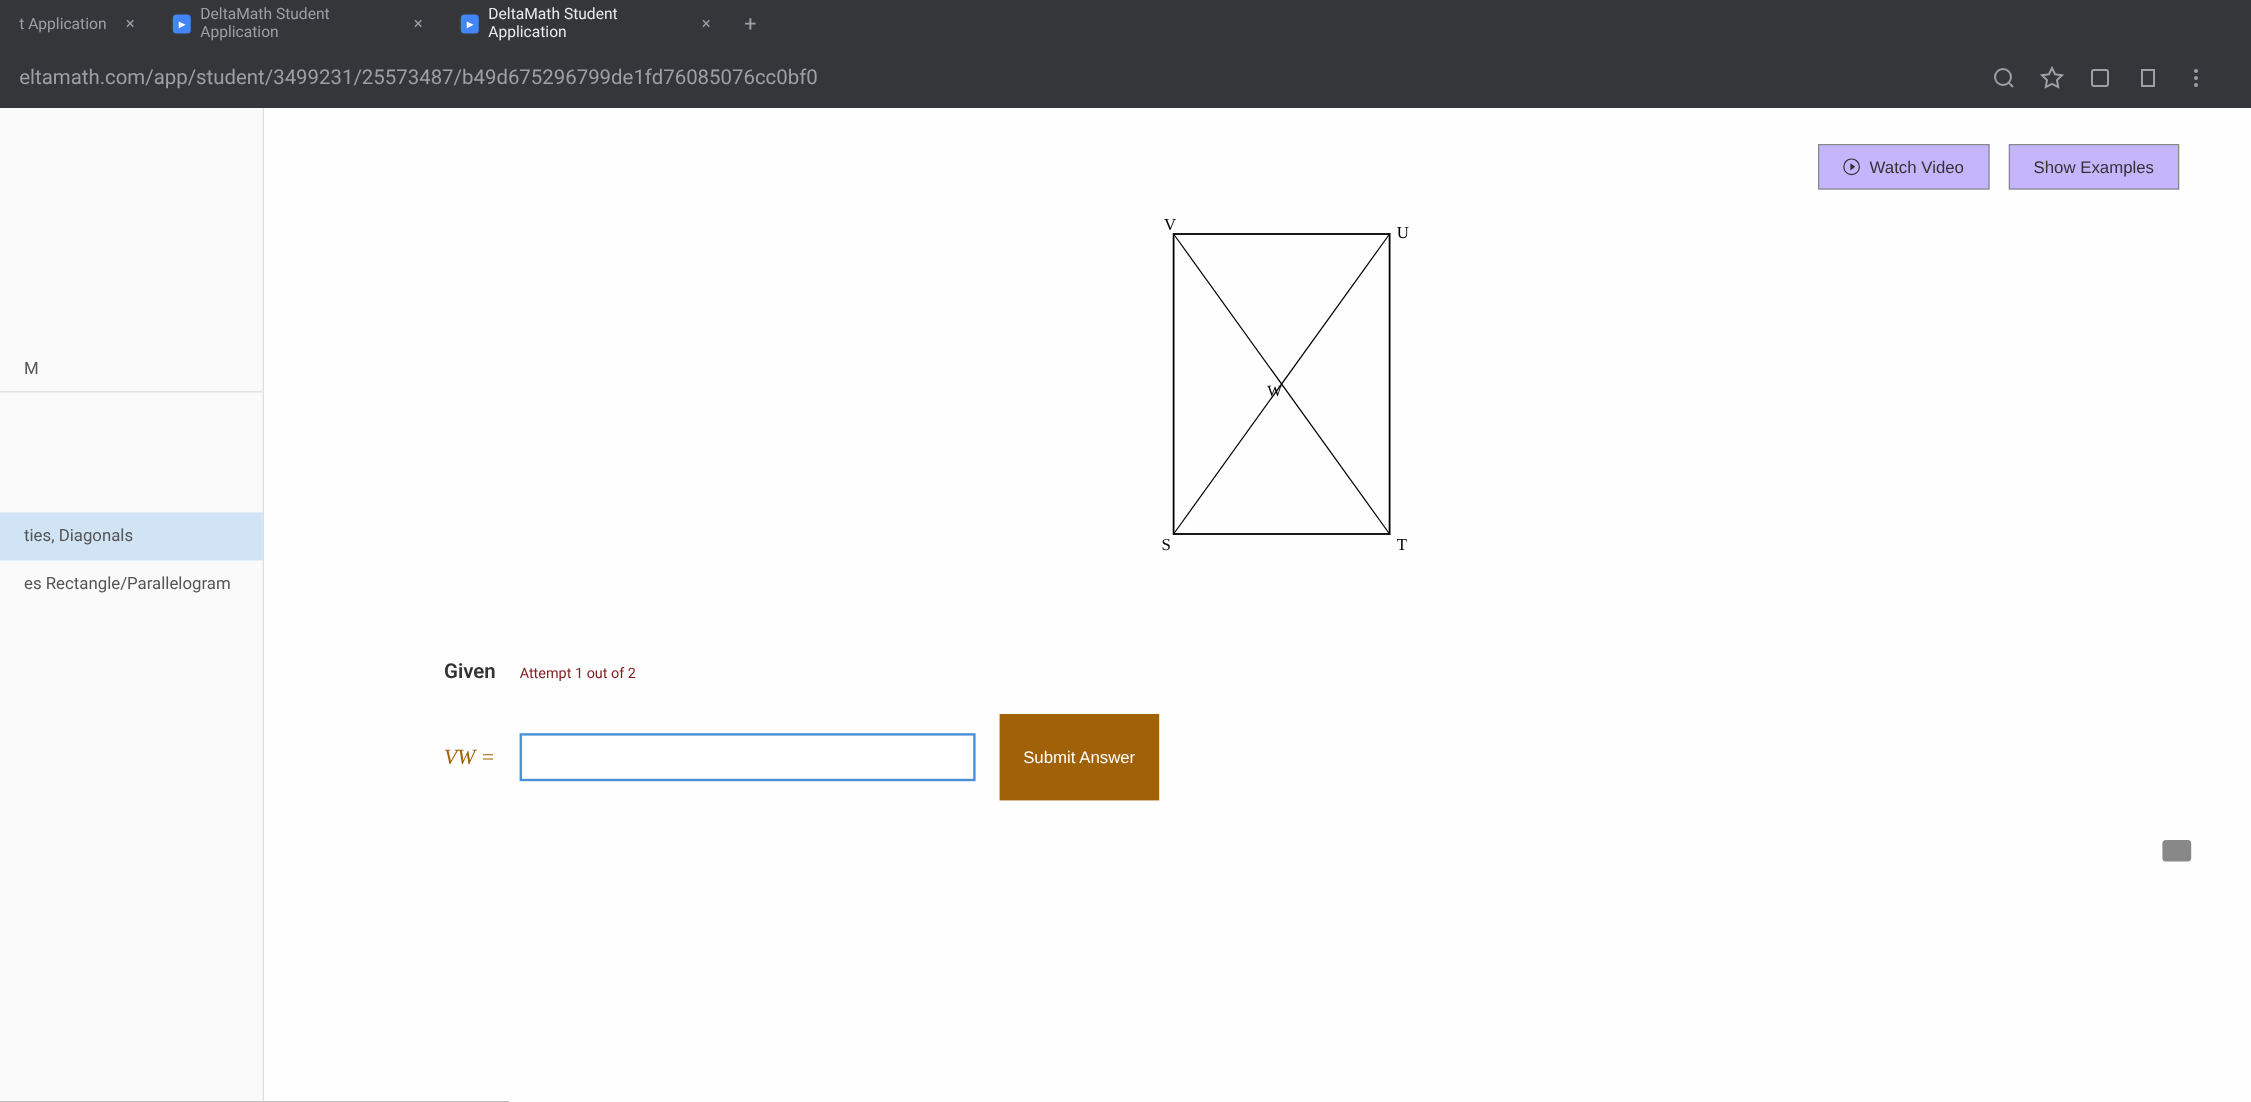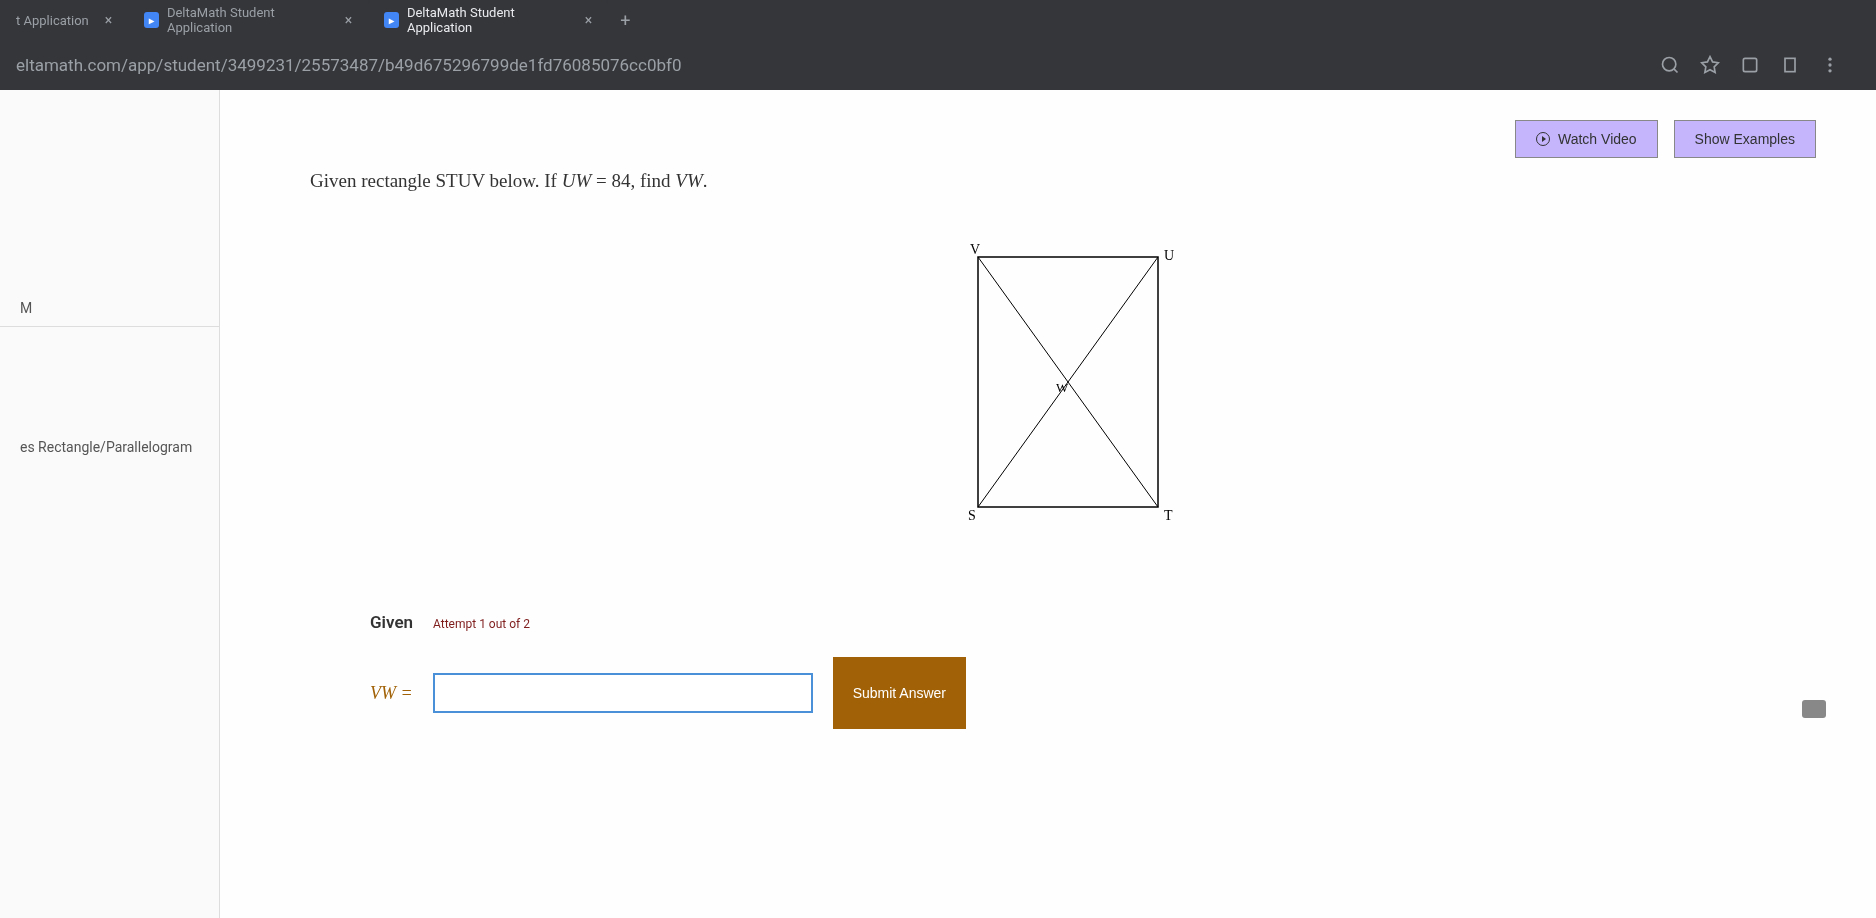--- a/index.html
+++ b/index.html
@@ -284,41 +284,41 @@
           <circle cx="12" cy="19" r="2"></circle>
         </svg>
     </div>
   </div>
 </div>
 
 <div class="content-area">
   <div class="sidebar">
     <div class="sidebar-m">M</div>
     <div class="sidebar-items">
+      <div class="sidebar-item active">
+        <span>ties, Diagonals</span>
+      </div>
       <div class="sidebar-item">
         <span>es Rectangle/Parallelogram</span>
       </div>
     </div>
   </div>
 
   <div class="main-content">
     <div class="top-buttons">
       <button class="top-button">
         <span class="play-icon"></span>
         <span>Watch Video</span>
       </button>
       <button class="top-button">
         <span>Show Examples</span>
       </button>
     </div>
 
     <div class="question-section">
-      <div class="question-text">
-        <span>Given rectangle STUV below. If </span><span class="math-var">UW</span><span> = </span><span>84</span><span>, find </span><span class="math-var">VW</span><span>.</span>
-      </div>
 
       <div class="rectangle-container">
         <svg class="rectangle-svg" viewBox="0 0 240 300">
           <rect x="30" y="25" width="180" height="250" fill="none" stroke="#000" stroke-width="1.5"></rect>
           <line x1="30" y1="25" x2="210" y2="275" stroke="#000" stroke-width="1"></line>
           <line x1="210" y1="25" x2="30" y2="275" stroke="#000" stroke-width="1"></line>
           <text x="22" y="22" font-size="14" font-family="Georgia">V</text>
           <text x="216" y="28" font-size="14" font-family="Georgia">U</text>
           <text x="20" y="288" font-size="14" font-family="Georgia">S</text>
           <text x="216" y="288" font-size="14" font-family="Georgia">T</text>

